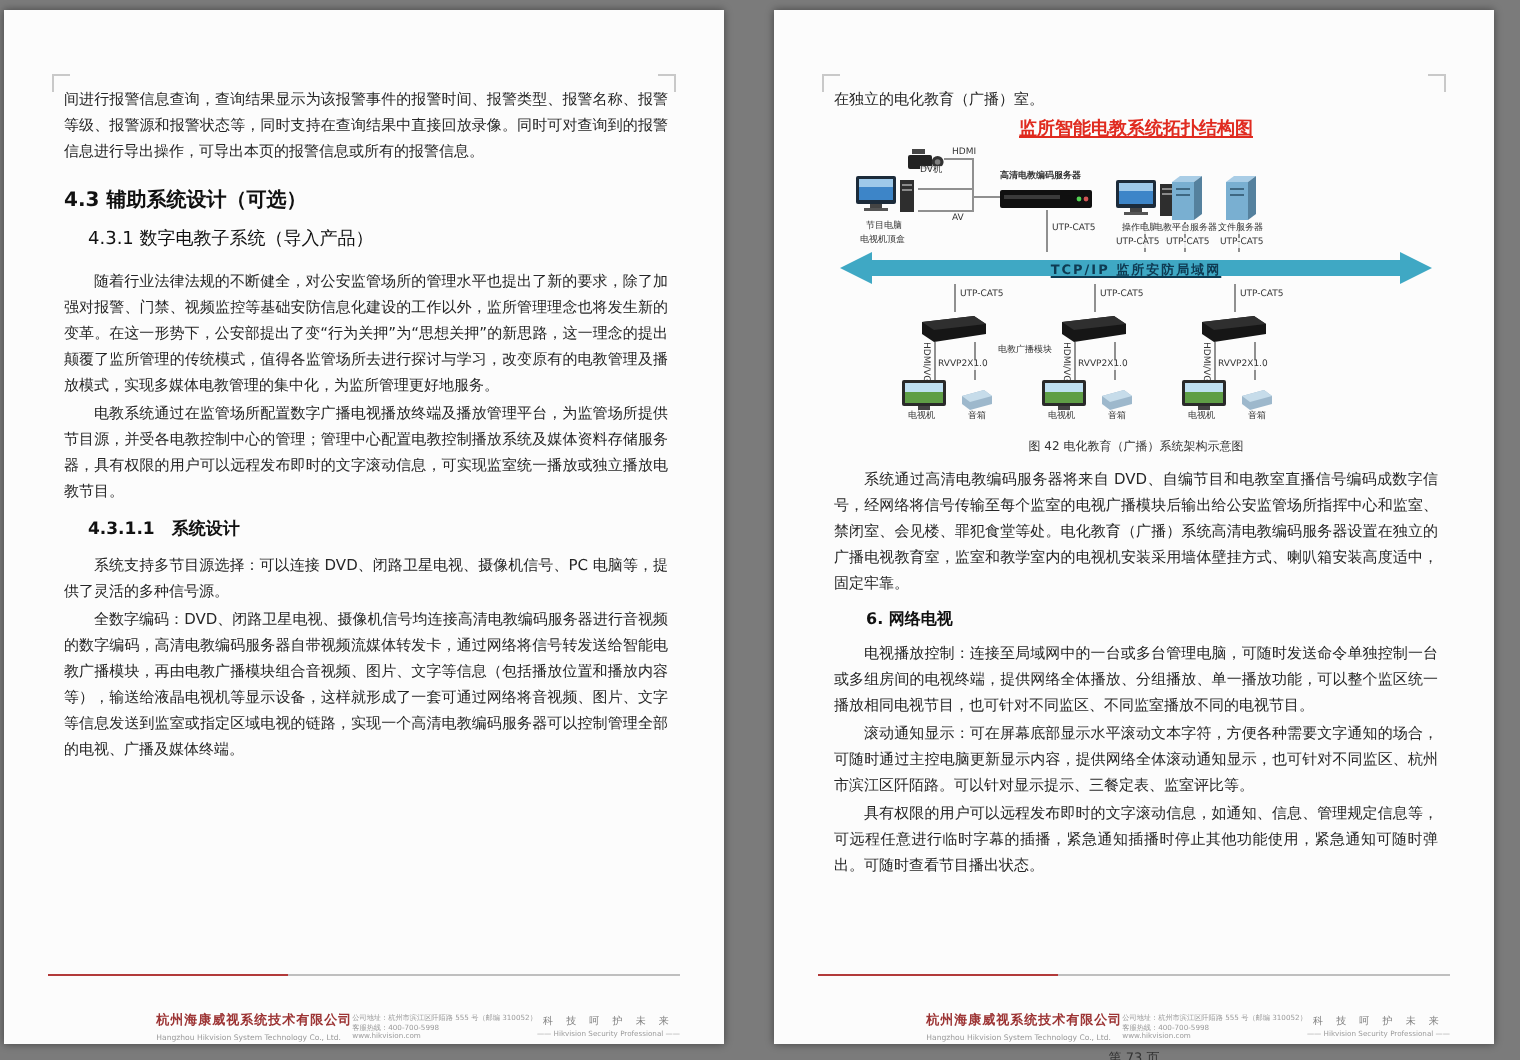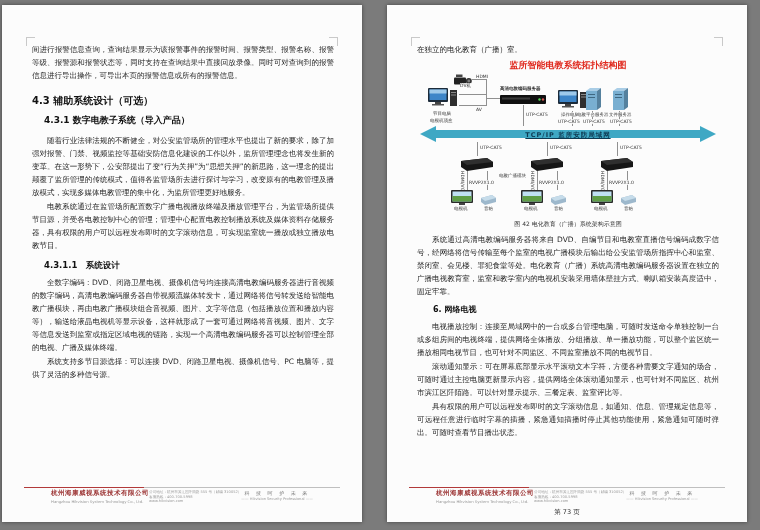--- a/index.html
+++ b/index.html
@@ -20,25 +20,25 @@
   .mark.tl { left:24px; top:32px; border-left:1px solid #c9c9c9; border-top:1px solid #c9c9c9; }
   .mark.tr { right:24px; top:32px; border-right:1px solid #c9c9c9; border-top:1px solid #c9c9c9; }
 
   .body {
     position:absolute; left:30px; right:28px; top:38px;
     font-size:7.5px; line-height:13px; color:#262626; text-align:justify;
   }
   .para { margin:0 0 1px 0; text-indent:2em; }
   .para.noindent { text-indent:0; }
   .h1 { font-size:10px; font-weight:bold; margin:12px 0 7px 0; color:#111; }
-  .h2 { font-size:9px;  font-weight:bold; margin:0 0 7px 12px; color:#111; }
+  .h2 { font-size:9px;  font-weight:normal; margin:0 0 7px 12px; color:#111; }
   .h3 { font-size:8.5px;font-weight:bold; margin:7px 0 4px 12px; color:#111; }
   .h4 { font-size:8px;  font-weight:bold; margin:5px 0 4px 16px; color:#111; }
 
-  .diagram-title { font-size:9px; font-weight:bold; color:#e02b20; text-align:center; margin:3px 0 2px 0; }
+  .diagram-title { font-size:9px; font-weight:bold; color:#e02b20; text-align:center; margin:3px 0 2px 0;text-decoration:underline; }
   .caption { font-size:6px; color:#333; text-align:center; margin:1px 0 3px 0; }
 
   
   .diagram { position:relative; width:296px; height:142px; margin:0 auto; font-size:4.5px; color:#333; text-align:left; }
   .diagram .icon { position:absolute; line-height:0; }
   .ln { position:absolute; background:#909090; }
   .ln.v { width:1px; }
   .ln.h { height:1px; }
   .dlab { position:absolute; font-size:4.5px; line-height:5px; color:#333; background:rgba(252,252,252,.85); white-space:nowrap; }
   .dlab.vert { writing-mode:vertical-rl; line-height:4px; background:transparent; }
@@ -47,21 +47,21 @@
     position:absolute; left:0; top:55px; width:296px; text-align:center;
     font-size:6.5px; font-weight:bold; color:#0e3a52; letter-spacing:1px;text-decoration:underline;
   }
   .branch { position:absolute; top:68px; width:60px; height:72px; }
 
   
   .footer { position:absolute; left:22px; right:22px; top:482px; }
   .rule { display:flex; height:1px; }
   .rule .rred  { width:38%; background:#b23a3a; }
   .rule .rgray { flex:1; background:#bfbfbf; }
-  .frow { display:flex; justify-content:center; align-items:flex-start; margin-top:1px; }
+  .frow { display:flex; justify-content:flex-end; align-items:flex-start; margin-top:18px; }
   .fzh { font-size:6.5px; font-weight:bold; color:#9c3434; letter-spacing:.5px; }
   .fen { font-size:3.8px; color:#999; margin-top:1px; }
   .fcontact { font-size:3.6px; color:#9a9a9a; line-height:4.6px; margin-top:1px; }
   .fslogan { text-align:center; margin-top:1px; }
   .szh { font-size:5px; color:#7d7d7d; letter-spacing:2.5px; }
   .sen { font-size:3.6px; color:#9a9a9a; margin-top:1px; }
   .pageno { text-align:center; font-size:6.5px; color:#333; margin-top:4px; }
 </style>
 </head>
 <body>
@@ -72,22 +72,22 @@
     <div class="mark tl"></div>
     <div class="mark tr"></div>
 
     <div class="body">
       <p class="para noindent">间进行报警信息查询，查询结果显示为该报警事件的报警时间、报警类型、报警名称、报警等级、报警源和报警状态等，同时支持在查询结果中直接回放录像。同时可对查询到的报警信息进行导出操作，可导出本页的报警信息或所有的报警信息。</p>
       <div class="h1">4.3 辅助系统设计（可选）</div>
       <div class="h2">4.3.1 数字电教子系统（导入产品）</div>
       <p class="para">随着行业法律法规的不断健全，对公安监管场所的管理水平也提出了新的要求，除了加强对报警、门禁、视频监控等基础安防信息化建设的工作以外，监所管理理念也将发生新的变革。在这一形势下，公安部提出了变“行为关押”为“思想关押”的新思路，这一理念的提出颠覆了监所管理的传统模式，值得各监管场所去进行探讨与学习，改变原有的电教管理及播放模式，实现多媒体电教管理的集中化，为监所管理更好地服务。</p>
       <p class="para">电教系统通过在监管场所配置数字广播电视播放终端及播放管理平台，为监管场所提供节目源，并受各电教控制中心的管理；管理中心配置电教控制播放系统及媒体资料存储服务器，具有权限的用户可以远程发布即时的文字滚动信息，可实现监室统一播放或独立播放电教节目。</p>
       <div class="h3">4.3.1.1　系统设计</div>
+      <p class="para">系统支持多节目源选择：可以连接 DVD、闭路卫星电视、摄像机信号、PC 电脑等，提供了灵活的多种信号源。</p>
       <p class="para">全数字编码：DVD、闭路卫星电视、摄像机信号均连接高清电教编码服务器进行音视频的数字编码，高清电教编码服务器自带视频流媒体转发卡，通过网络将信号转发送给智能电教广播模块，再由电教广播模块组合音视频、图片、文字等信息（包括播放位置和播放内容等），输送给液晶电视机等显示设备，这样就形成了一套可通过网络将音视频、图片、文字等信息发送到监室或指定区域电视的链路，实现一个高清电教编码服务器可以控制管理全部的电视、广播及媒体终端。</p>
-      <p class="para">系统支持多节目源选择：可以连接 DVD、闭路卫星电视、摄像机信号、PC 电脑等，提供了灵活的多种信号源。</p>
     </div>
 
     <div class="footer">
       <div class="rule">
           <span class="rred"></span>
           <span class="rgray"></span>
         </div>
       <div class="frow">
         <div>
           <div class="fzh">杭州海康威视系统技术有限公司</div>

